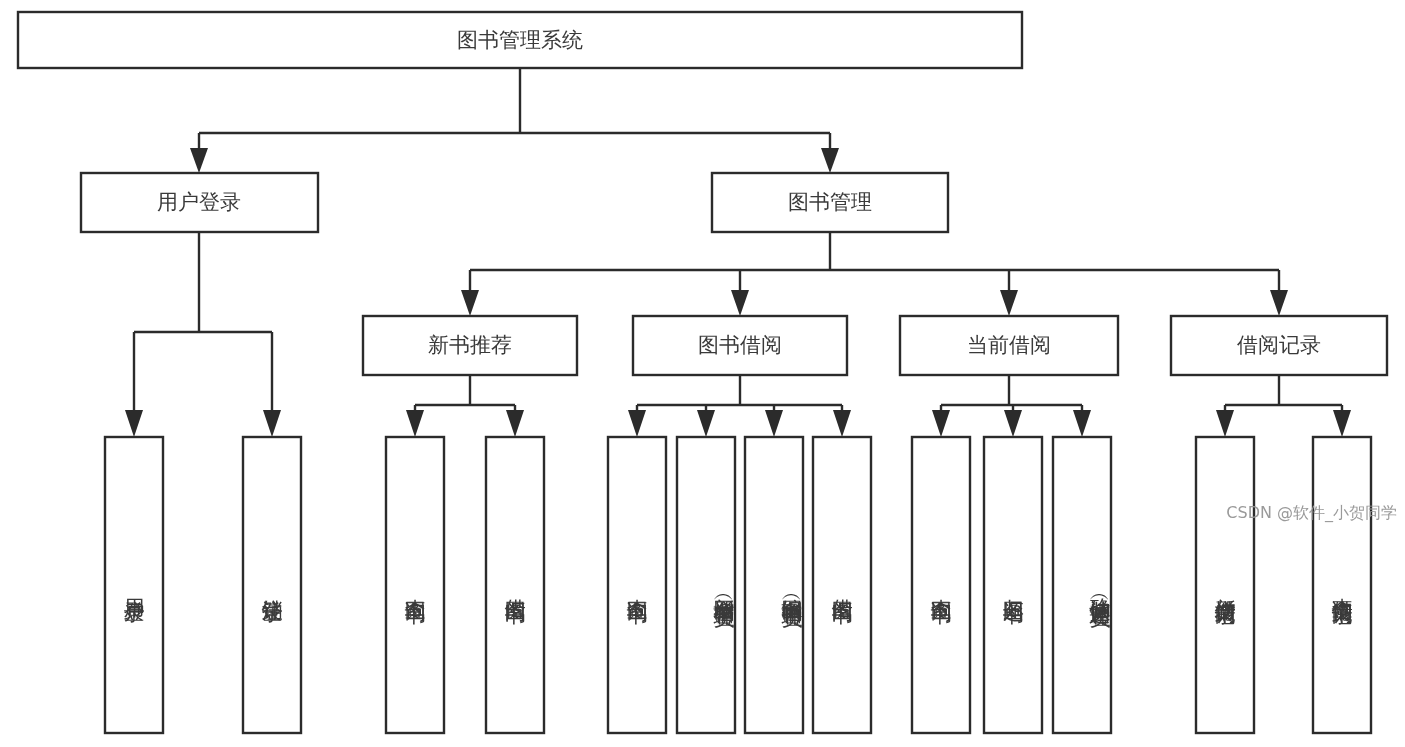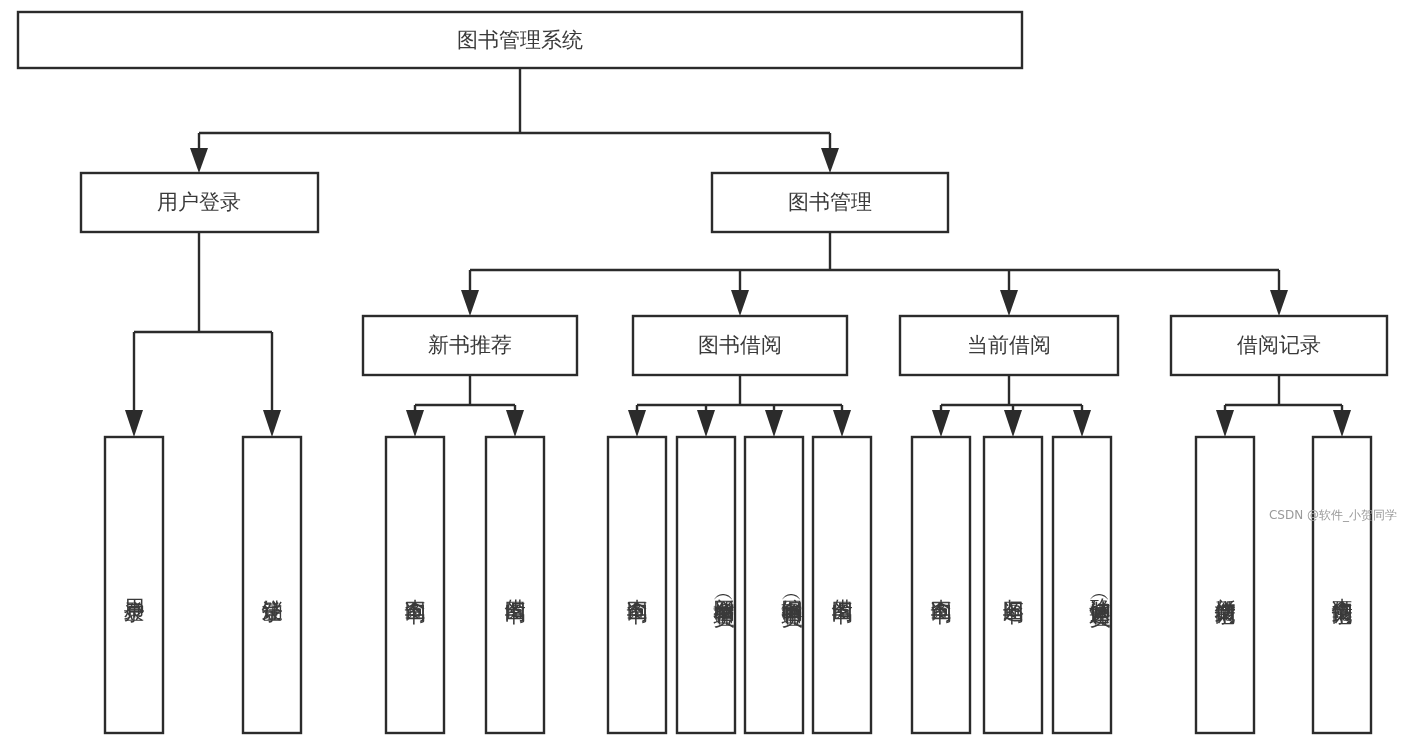--- a/index.html
+++ b/index.html
@@ -60,21 +60,21 @@
     letter-spacing: 1.5px;
     white-space: nowrap;
     text-align: center;
     pointer-events: none;
   }
   .watermark {
     position: absolute;
     right: 8px;
     bottom: 6px;
     font-family: "DejaVu Sans", "Liberation Sans", sans-serif;
-    font-size: 12px;
+    font-size: 16px;
     color: #9a9a9a;
     white-space: nowrap;
   }
 </style>
 </head>
 <body>
 
 <div id="diagram-root">
 
   <svg id="flowchart" viewBox="0 0 1405 747">

